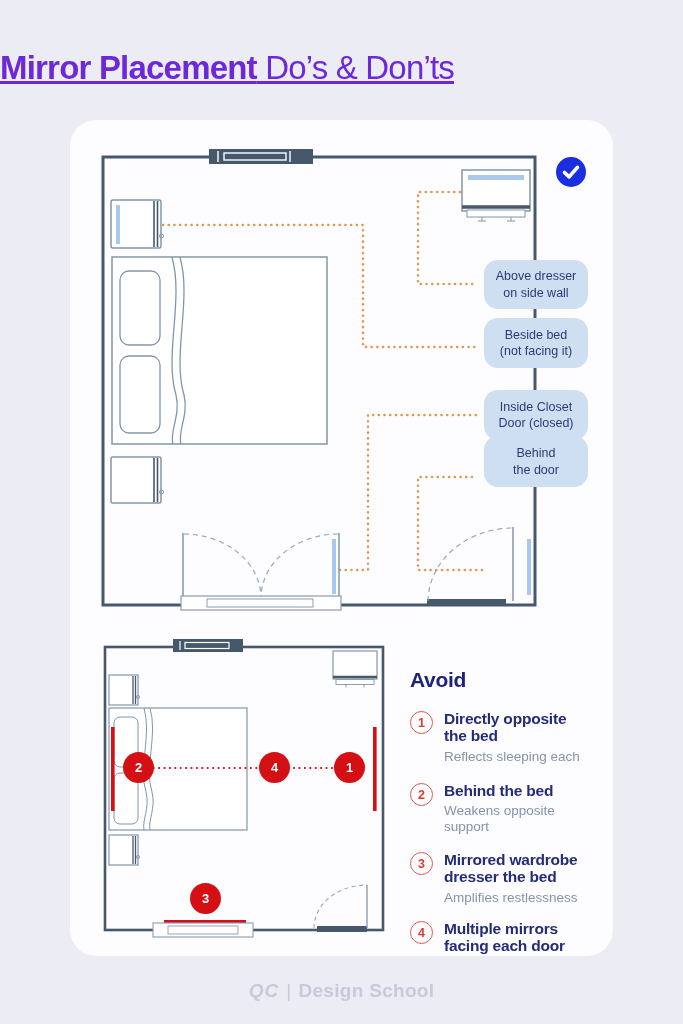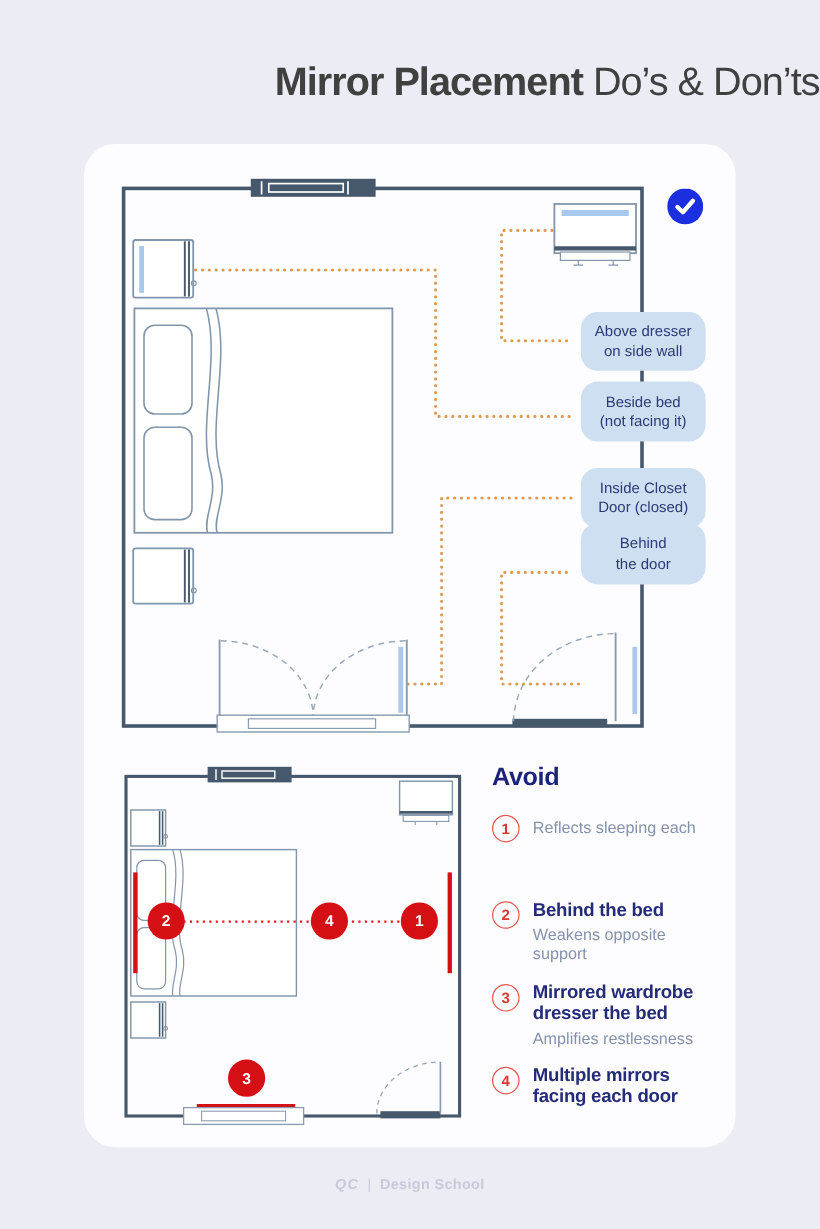--- a/index.html
+++ b/index.html
@@ -3,22 +3,23 @@
 <meta charset="utf-8">
 <style>
   * { margin:0; padding:0; box-sizing:border-box; }
   html,body { background:#ececf4; }
   .page {
     position:relative; width:683px; height:1024px; margin:0 auto;
     background:#ececf4; font-family:"Liberation Sans", sans-serif; overflow:hidden;
   }
   .title {
     position:absolute; top:49px; left:0; width:100%;
-    text-align:right; font-size:33px; letter-spacing:-0.8px; color:#404040;
+    text-align:left; font-size:33px; letter-spacing:-0.8px; color:#6d28d9;
     white-space:nowrap;
+    text-decoration:underline;
   }
   .title .t-bold { font-weight:bold; }
   .title .t-light { font-weight:normal; }
 
   .card {
     position:absolute; left:70px; top:120px; width:543px; height:836px;
     background:#fdfdff; border-radius:26px;
   }
   .plans { position:absolute; left:0; top:0; width:543px; height:836px; }
 
@@ -42,40 +43,40 @@
     position:absolute; width:31px; height:31px; border-radius:50%;
     background:#d41015; color:#ffffff; font-size:13px; font-weight:bold;
     display:flex; align-items:center; justify-content:center;
   }
   .marker-1 { left:264px; top:632px; }
   .marker-2 { left:53px;  top:632px; }
   .marker-3 { left:120px; top:763px; }
   .marker-4 { left:189px; top:632px; }
 
   
-  .avoid { position:absolute; left:340px; top:516px; width:196px; }
+  .avoid { position:absolute; left:340px; top:548px; width:196px; }
   .avoid-title { font-size:21px; font-weight:bold; color:#1d2378; letter-spacing:-0.3px; }
   .avoid-item { position:absolute; left:0; display:flex; gap:11px; }
   .avoid-item-1 { top:42px; }
   .avoid-item-2 { top:114px; }
   .avoid-item-3 { top:183px; }
   .avoid-item-4 { top:252px; }
   .num-badge {
     flex:none; width:23px; height:23px; margin-top:1px;
     border:1.6px solid #e4564e; border-radius:50%;
     color:#dd3a31; font-size:12.5px; font-weight:bold;
     display:flex; align-items:center; justify-content:center;
   }
   .ai-text { width:160px; }
   .ai-head { font-size:15.5px; font-weight:bold; color:#242b78; line-height:1.12; white-space:pre-line; letter-spacing:-0.2px; }
   .ai-desc { font-size:13.5px; color:#8592ae; line-height:1.18; margin-top:4px; white-space:pre-line; }
 
   .footer {
     position:absolute; top:980px; left:0; width:100%;
-    text-align:center; color:#c8c9d9; font-size:12px; font-weight:bold; letter-spacing:0.3px;
+    text-align:center; color:#c8c9d9; font-size:19px; font-weight:bold; letter-spacing:0.3px;
   }
   .footer .qc { font-style:italic; letter-spacing:1px; }
   .footer .sep { font-weight:normal; padding:0 7px; color:#c8c9d9; }
 </style>
 </head>
 <body>
 
 <div class="page">
 
   <div class="title">
@@ -230,20 +231,22 @@
     <div class="marker marker-2">2</div>
     <div class="marker marker-3">3</div>
     <div class="marker marker-4">4</div>
 
     <div class="avoid">
       <div class="avoid-title">Avoid</div>
 
       <div class="avoid-item avoid-item-1">
         <div class="num-badge">1</div>
         <div class="ai-text">
+          <div class="ai-head">Directly opposite
+the bed</div>
           <div class="ai-desc">Reflects sleeping each</div>
         </div>
       </div>
 
       <div class="avoid-item avoid-item-2">
         <div class="num-badge">2</div>
         <div class="ai-text">
           <div class="ai-head">Behind the bed</div>
           <div class="ai-desc">Weakens opposite
 support</div>

